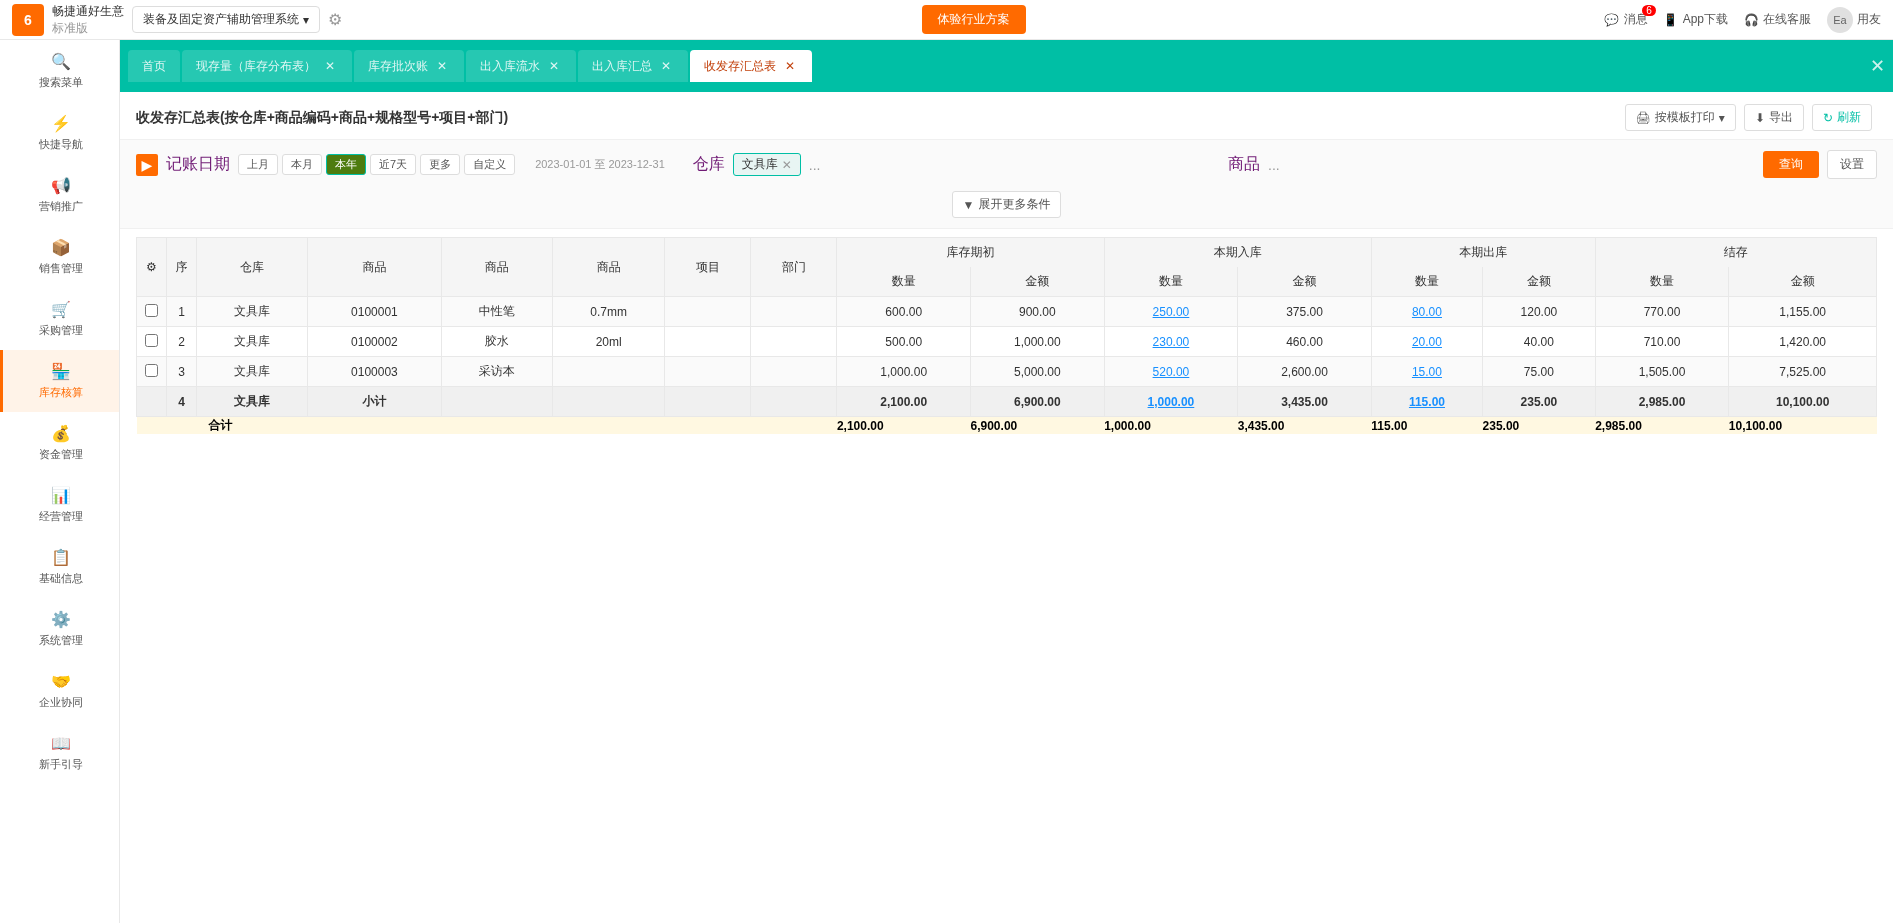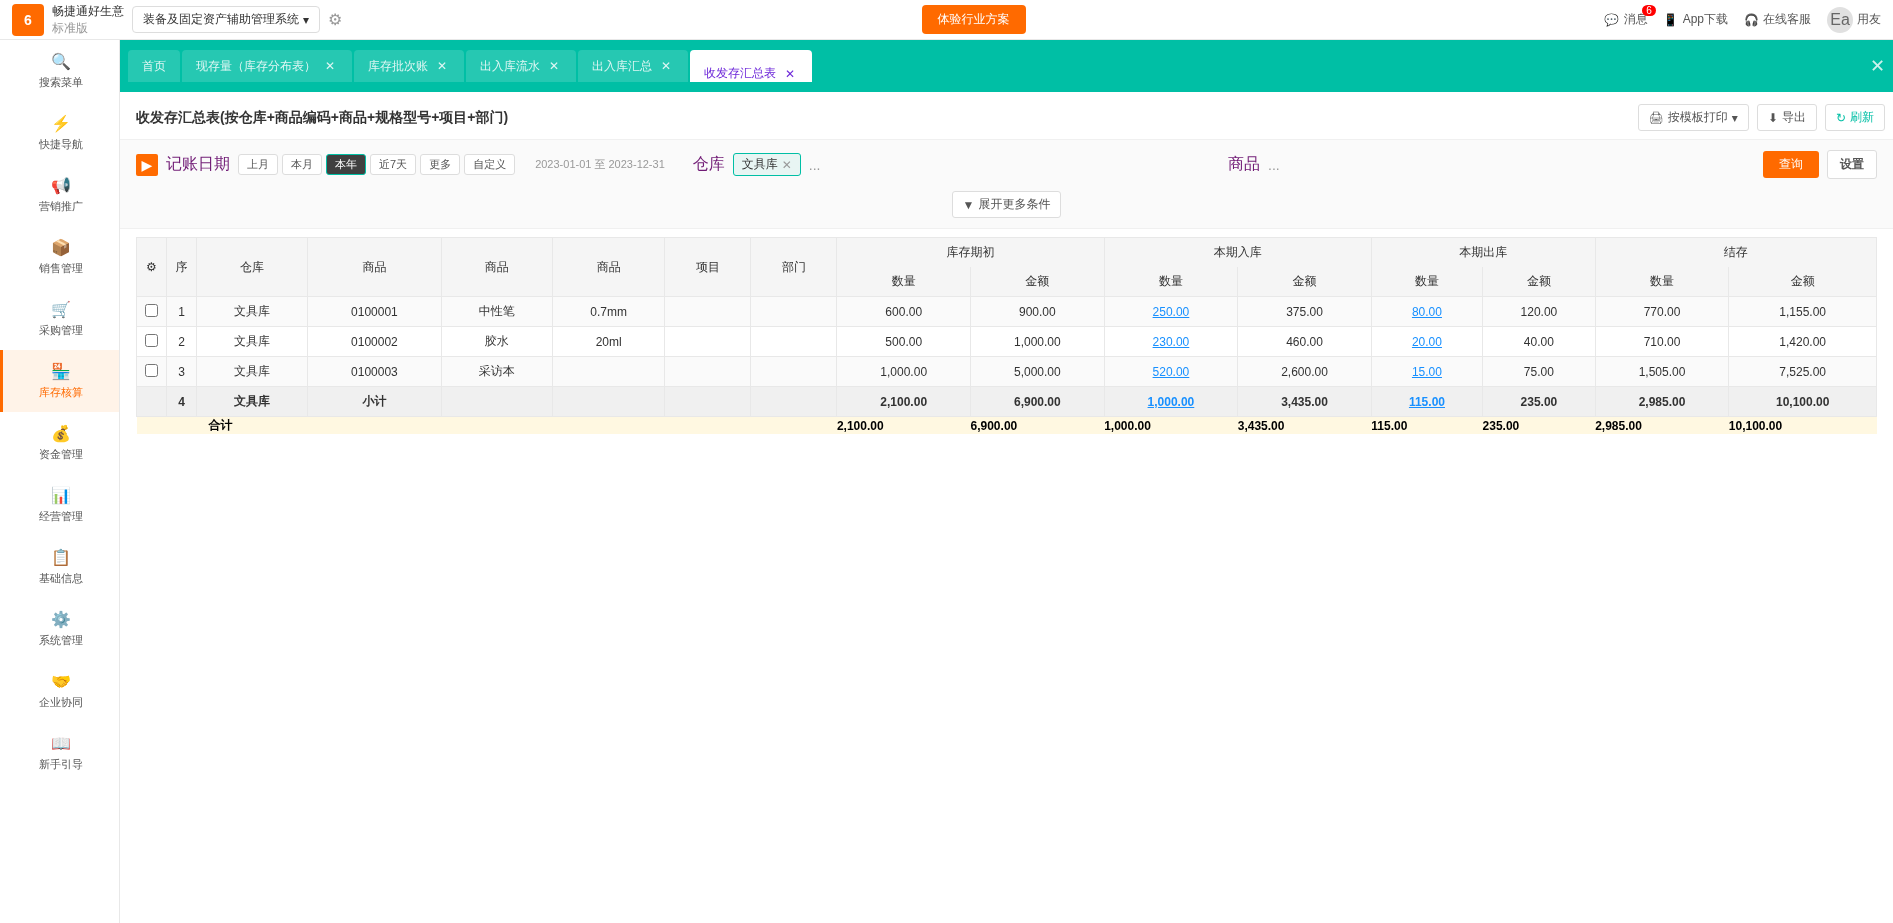--- a/index.html
+++ b/index.html
@@ -10,68 +10,68 @@
     .top-header-left { display: flex; align-items: center; gap: 8px; }
     .app-logo { width: 32px; height: 32px; background: #ff6a00; border-radius: 4px; display: flex; align-items: center; justify-content: center; color: #fff; font-weight: bold; font-size: 14px; }
     .app-title { font-size: 12px; color: #333; }
     .app-subtitle { font-size: 12px; color: #999; }
     .top-header-center { display: flex; align-items: center; gap: 8px; }
     .system-selector { display: flex; align-items: center; gap: 4px; padding: 4px 10px; border: 1px solid #ddd; border-radius: 4px; cursor: pointer; font-size: 12px; color: #333; }
     .trial-btn { background: #ff6a00; color: #fff; border: none; padding: 6px 16px; border-radius: 4px; cursor: pointer; font-size: 12px; }
     .top-header-right { display: flex; align-items: center; gap: 16px; font-size: 12px; color: #555; }
     .top-right-item { display: flex; align-items: center; gap: 4px; cursor: pointer; position: relative; }
     .badge { background: #f00; color: #fff; border-radius: 8px; font-size: 10px; padding: 0 4px; position: absolute; top: -6px; right: -8px; }
-    .user-avatar { width: 26px; height: 26px; background: #e0e0e0; border-radius: 50%; display: flex; align-items: center; justify-content: center; font-size: 16px; color: #666; text-align: right; }
+    .user-avatar { width: 26px; height: 26px; background: #e0e0e0; border-radius: 50%; display: flex; align-items: center; justify-content: center; font-size: 11px; color: #666; text-align: right; }
 
     
     .main-layout { display: flex; flex: 1; overflow: hidden; }
 
     
     .sidebar { width: 120px; background: #fff; border-right: 1px solid #e8e8e8; display: flex; flex-direction: column; overflow-y: auto; flex-shrink: 0; }
     .sidebar-item { display: flex; flex-direction: column; align-items: center; padding: 12px 8px; cursor: pointer; color: #555; gap: 4px; border-left: 3px solid transparent; }
     .sidebar-item.active { background: #fff3e8; color: #ff6a00; border-left: 3px solid #ff6a00; }
     .sidebar-icon { font-size: 16px; }
     .sidebar-label { font-size: 11px; text-align: center; }
 
     
     .content-area { flex: 1; display: flex; flex-direction: column; overflow: hidden; }
 
     
     .tab-bar { height: 52px; background: #00bfa5; display: flex; align-items: center; padding: 0 8px; gap: 2px; flex-shrink: 0; position: relative; }
     .tab { display: flex; align-items: center; gap: 6px; padding: 0 14px; height: 32px; border-radius: 4px 4px 0 0; cursor: pointer; font-size: 12px; color: rgba(255,255,255,0.85); background: rgba(255,255,255,0.15); }
-    .tab.active { background: #fff; color: #6d28d9; align-items: flex-end; }
+    .tab.active { background: #fff; color: #c2410c; }
     .tab-close-btn { display: flex; align-items: center; justify-content: center; width: 16px; height: 16px; border-radius: 50%; }
     .global-close { position: absolute; right: 8px; top: 50%; transform: translateY(-50%); color: rgba(255,255,255,0.8); cursor: pointer; font-size: 18px; }
 
     
     .page-body { flex: 1; overflow-y: auto; background: #fff; padding: 0; }
 
     
-    .page-header { padding: 12px 8px 8px 16px; border-bottom: 1px solid #f0f0f0; display: flex; align-items: center; justify-content: space-between; }
+    .page-header { padding: 12px 21px 8px 16px; border-bottom: 1px solid #f0f0f0; display: flex; align-items: center; justify-content: space-between; }
     .page-title-text { font-size: 14px; font-weight: bold; color: #333; }
     .page-header-actions { display: flex; align-items: center; gap: 8px; }
     .action-btn { display: flex; align-items: center; gap: 4px; padding: 4px 10px; border: 1px solid #ddd; border-radius: 3px; cursor: pointer; font-size: 12px; color: #555; background: #fff; }
     .refresh-btn { color: #00bfa5; }
 
     
     .filter-bar { padding: 10px 16px; border-bottom: 1px solid #f0f0f0; display: flex; align-items: center; gap: 12px; flex-wrap: wrap; background: #fafafa; }
     .filter-row { display: flex; align-items: center; gap: 8px; width: 100%; }
     .filter-expand-btn { width: 22px; height: 22px; background: #ff6a00; color: #fff; border: none; border-radius: 2px; cursor: pointer; display: flex; align-items: center; justify-content: center; font-size: 14px; flex-shrink: 0; }
     .filter-label { font-size: 16px; color: #701a75; white-space: nowrap; }
     .date-shortcuts { display: flex; align-items: center; gap: 4px; }
     .date-btn { padding: 2px 8px; border: 1px solid #ddd; border-radius: 3px; cursor: pointer; font-size: 11px; color: #555; background: #fff; }
-    .date-btn.active { background: #404040; color: #fff; border-color: #00bfa5; }
+    .date-btn.active { background: #4d7c0f; color: #fff; border-color: #00bfa5; }
     .date-range { font-size: 11px; color: #999; margin-left: 12px; }
     .filter-tag-area { display: flex; align-items: center; gap: 8px; flex: 1; }
     .filter-tag { display: flex; align-items: center; gap: 4px; padding: 2px 8px; background: #e8f5f3; border: 1px solid #00bfa5; border-radius: 3px; font-size: 12px; color: #333; }
     .filter-tag-close { cursor: pointer; color: #999; font-size: 12px; }
     .filter-more { color: #999; cursor: pointer; font-size: 14px; }
     .filter-spacer { flex: 1; }
     .query-btn { background: #ff6a00; color: #fff; border: none; padding: 5px 16px; border-radius: 3px; cursor: pointer; font-size: 12px; }
-    .setting-btn { background: #fff; color: #555; border: 1px solid #ddd; padding: 5px 12px; border-radius: 3px; cursor: pointer; font-size: 12px; font-weight: bold; }
+    .setting-btn { background: #fff; color: #555; border: 1px solid #ddd; padding: 5px 12px; border-radius: 3px; cursor: pointer; font-size: 12px; }
     .expand-more-btn { display: flex; align-items: center; gap: 4px; font-size: 12px; color: #555; cursor: pointer; padding: 4px 10px; border: 1px solid #ddd; border-radius: 3px; background: #fff; }
 
     
     .table-container { padding: 8px 16px; flex: 1; }
     table { width: 100%; border-collapse: collapse; font-size: 12px; }
     thead tr th { background: #f5f5f5; border: 1px solid #e8e8e8; padding: 6px 8px; text-align: center; color: #333; font-weight: 500; white-space: nowrap; }
     thead tr.header-top th { border-bottom: none; }
     thead tr.header-bottom th { border-top: none; }
     tbody tr td { border: 1px solid #e8e8e8; padding: 6px 8px; text-align: center; color: #333; background: #fff; }
     tbody tr:nth-child(odd) td { background: #fafafa; }

